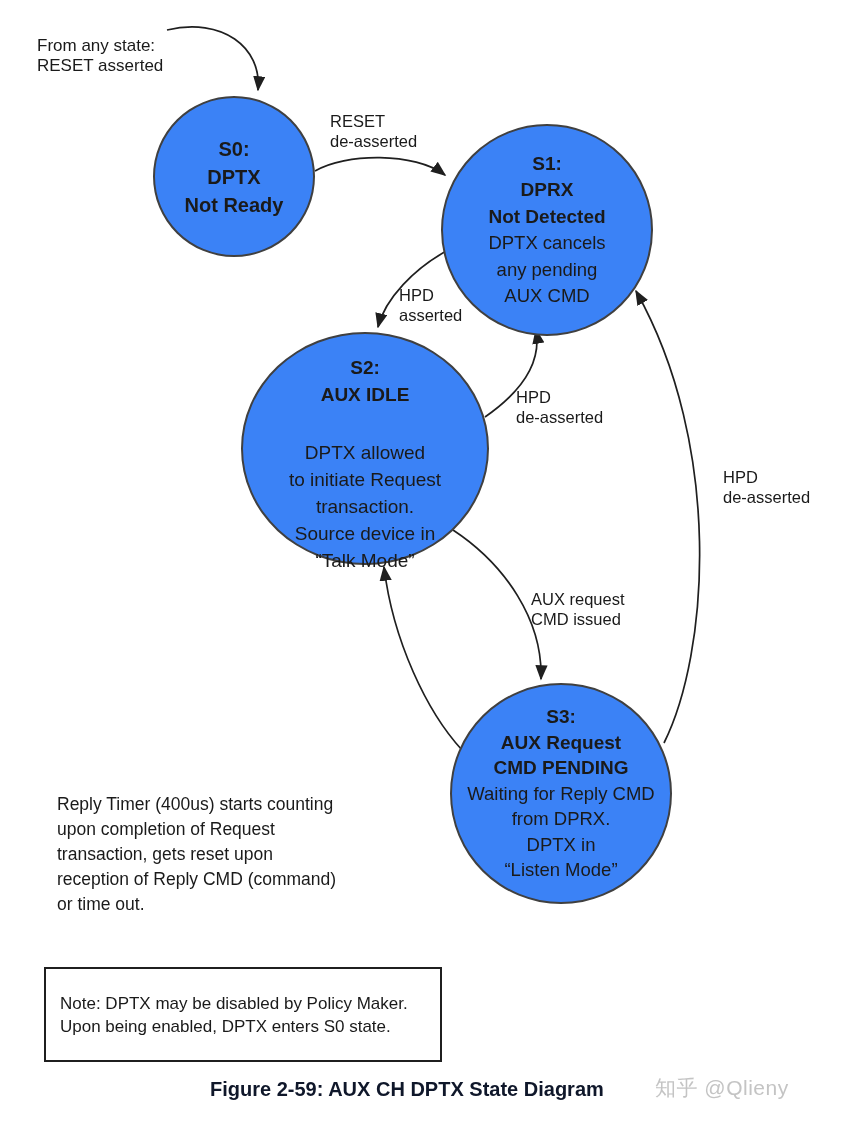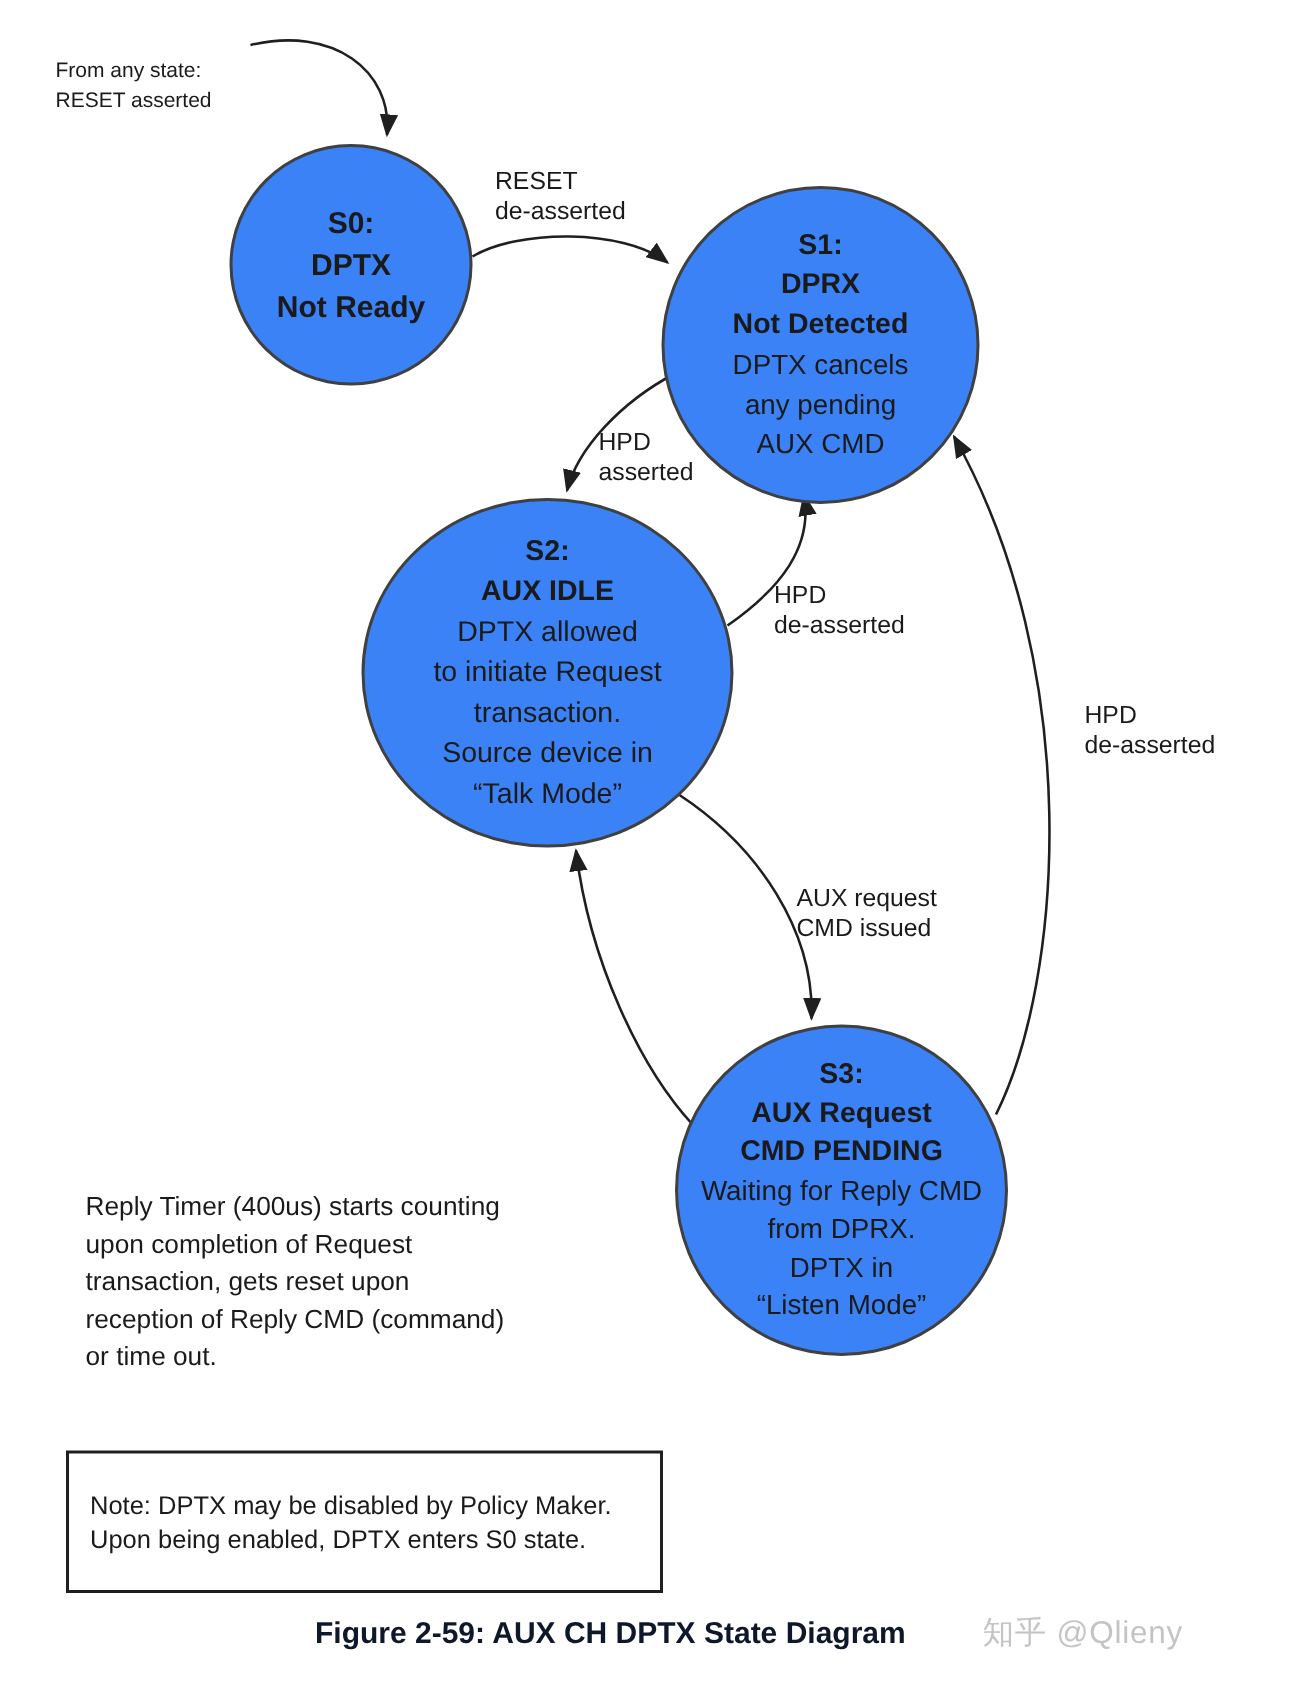--- a/index.html
+++ b/index.html
@@ -27,25 +27,25 @@
     position:absolute;
     font-size:16.5px;line-height:19.5px;
     text-align:left;
   }
   #state-s0{left:153px;top:96px;width:162px;height:161px;}
   #state-s0 .title{font-size:20px;line-height:28px;}
   #state-s1{left:441px;top:124px;width:212px;height:212px;align-items:center;}
   #state-s1 .title,#state-s1 .desc{font-size:19px;line-height:26.5px;}
   #state-s1 .desc{font-size:18.5px;}
   #state-s2{left:241px;top:332px;width:248px;height:233px;}
-  #state-s2 .title,#state-s2 .desc{font-size:19px;line-height:27px;}
+  #state-s2 .title,#state-s2 .desc{font-size:19px;line-height:27px;margin-top:31px;}
   #state-s3{left:450px;top:683px;width:222px;height:221px;}
   #state-s3 .title{font-size:19px;line-height:25.5px;}
   #state-s3 .desc{font-size:18.5px;line-height:25.5px;}
-  #entry-label{left:37px;top:36px;font-size:14px;line-height:20px;}
+  #entry-label{left:37px;top:36px;font-size:17px;line-height:20px;}
   #label-reset-deasserted{left:330px;top:112px;}
   #label-hpd-asserted{left:399px;top:286px;}
   #label-hpd-deasserted-mid{left:516px;top:388px;}
   #label-aux-request{left:531px;top:590px;}
   #label-reply-cmd{left:302px;top:625px;}
   #label-hpd-deasserted-right{left:723px;top:468px;}
   #reply-timer-note{
     position:absolute;left:57px;top:792px;
     font-size:17.5px;line-height:25px;
   }

